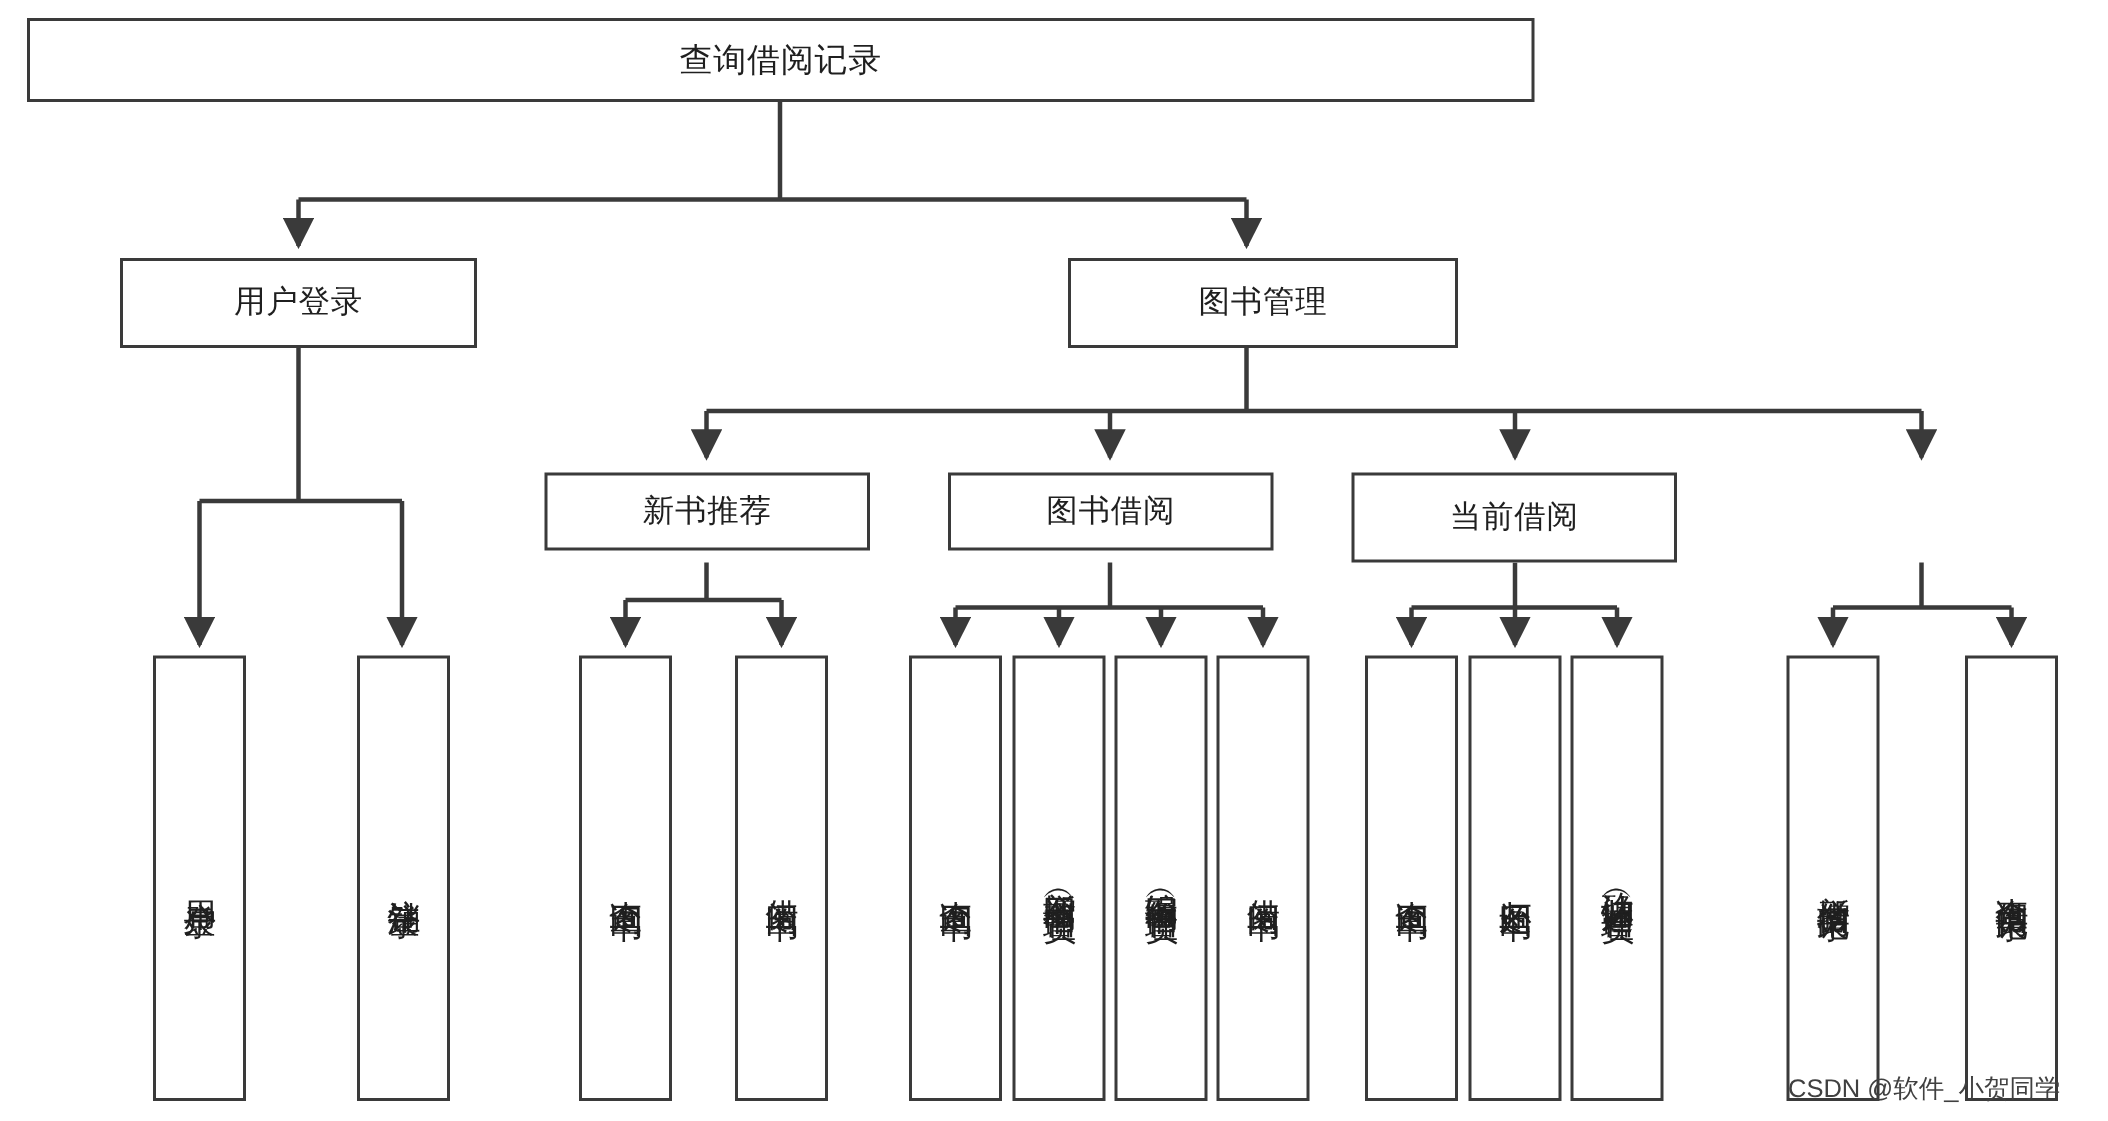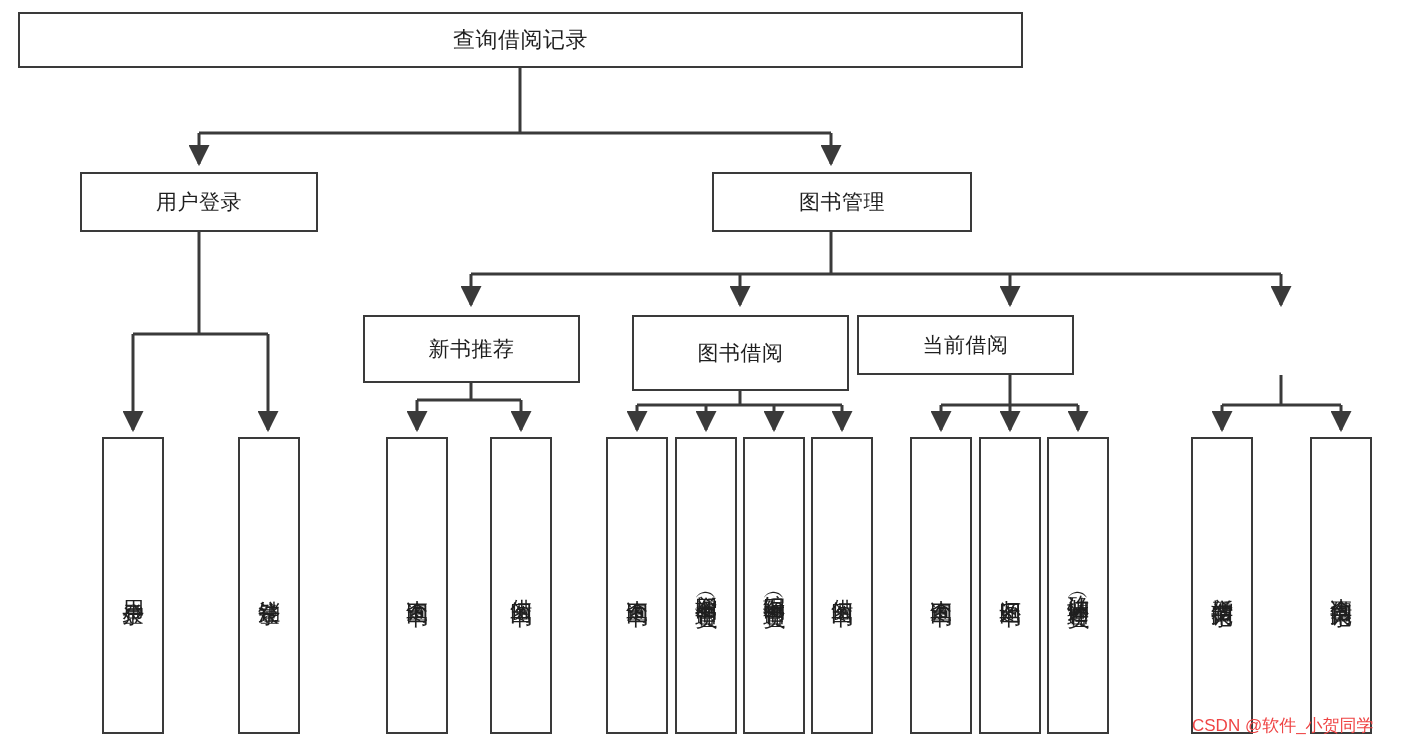--- a/index.html
+++ b/index.html
@@ -57,21 +57,21 @@
   .node.v .lbl {
     writing-mode: vertical-rl;
     text-orientation: upright;
     font-size: 22px;
     line-height: 1.12;
     letter-spacing: 2px;
     max-height: 270px;
   }
   .watermark {
     position: absolute;
-    color: #ef4444;
+    color: #404040;
     font-size: 17px;
     white-space: nowrap;
     z-index: 3;
     font-family: "Liberation Sans", "DejaVu Sans", sans-serif;
   }
 </style>
 </head>
 <body>
 
 <div id="canvas">
@@ -131,29 +131,29 @@
   </div>
 
   <div class="node h" style="left:80px; top:172px; width:238px; height:60px;">
     <span class="lbl">用户登录</span>
   </div>
 
   <div class="node h" style="left:712px; top:172px; width:260px; height:60px;">
     <span class="lbl">图书管理</span>
   </div>
 
-  <div class="node h" style="left:363px; top:315px; width:217px; height:68px;">
+  <div class="node h" style="left:363px; top:315px; width:217px; height:52px;">
     <span class="lbl">新书推荐</span>
   </div>
 
-  <div class="node h" style="left:632px; top:315px; width:217px; height:76px;">
+  <div class="node h" style="left:632px; top:315px; width:217px; height:52px;">
     <span class="lbl">图书借阅</span>
   </div>
 
-  <div class="node h" style="left:857px; top:315px; width:217px; height:60px;">
+  <div class="node h" style="left:901px; top:315px; width:217px; height:60px;">
     <span class="lbl">当前借阅</span>
   </div>
 
 
   <div class="node v" style="left:102px; top:437px; width:62px; height:297px;">
     <span class="lbl">用户登录</span>
   </div>
 
   <div class="node v" style="left:238px; top:437px; width:62px; height:297px;">
     <span class="lbl">注销登录</span>

